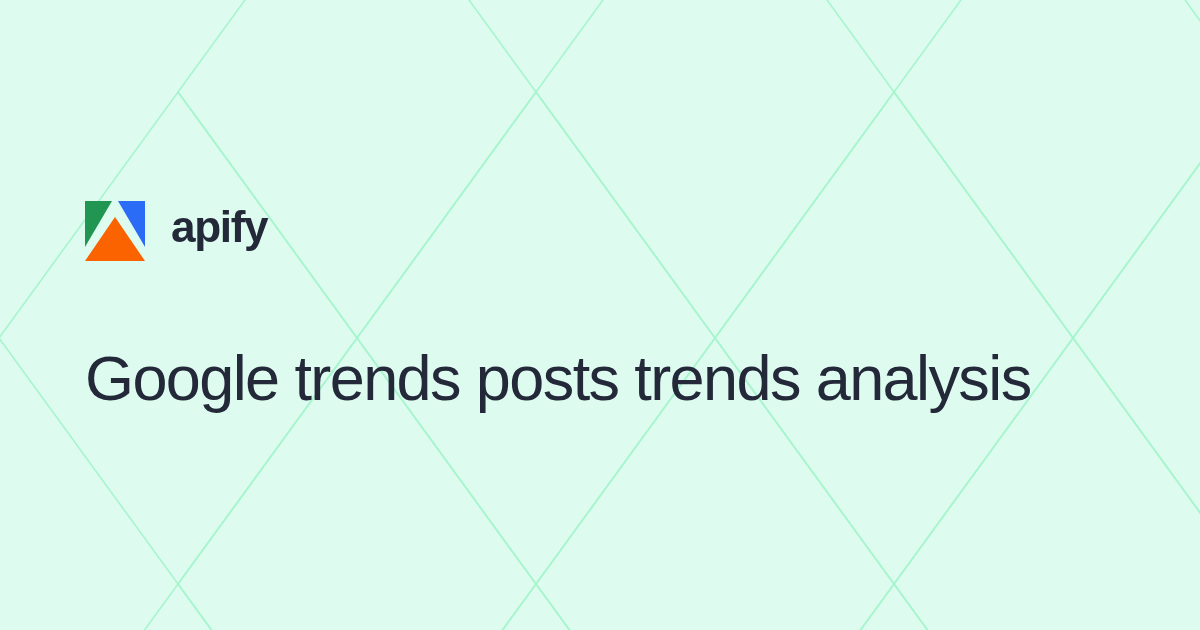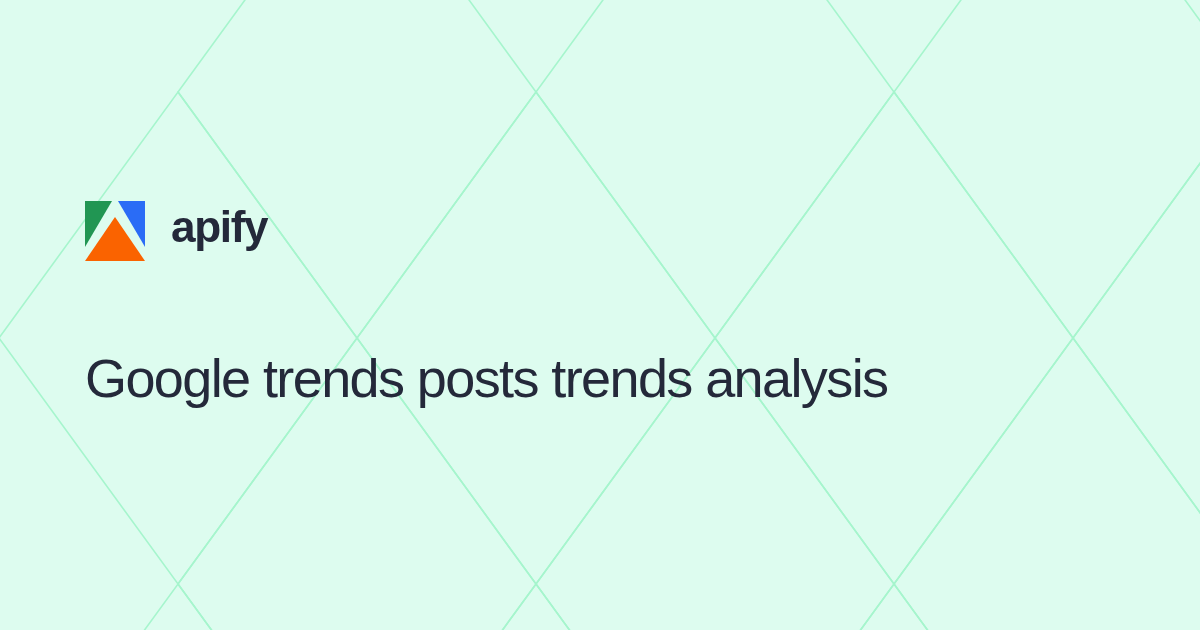--- a/index.html
+++ b/index.html
@@ -60,21 +60,21 @@
     flex: 0 0 60px;
     display: block;
   }
 
   #wordmark {
     display: block;
     height: 46px;
   }
 
   #page-title {
-    font-size: 54px;
+    font-size: 63px;
     line-height: 107px;
     letter-spacing: -1.6px;
     color: #24293a;
     font-weight: 400;
     max-width: 1030px;
     white-space: pre-line;
   }
 </style>
 </head>
 <body style="background: rgb(221, 252, 239);">

